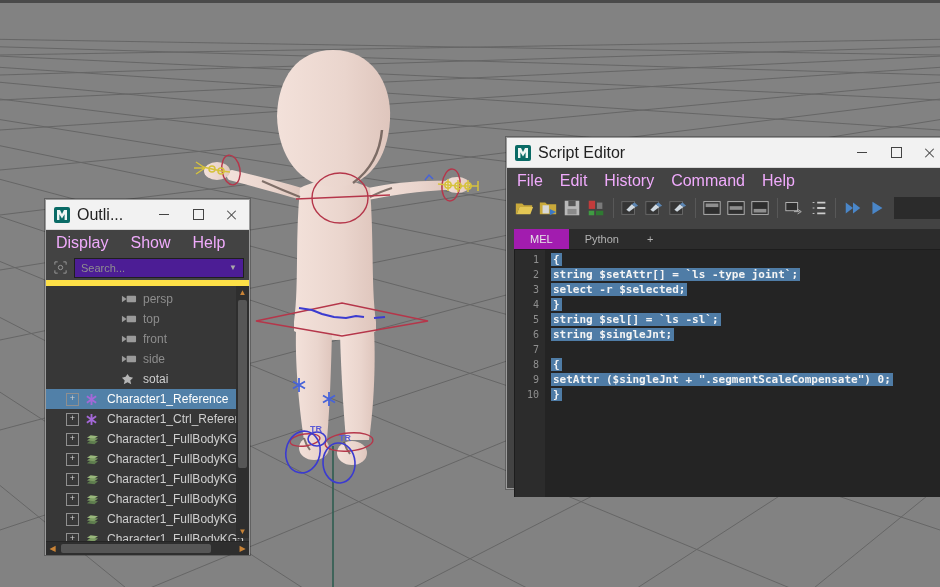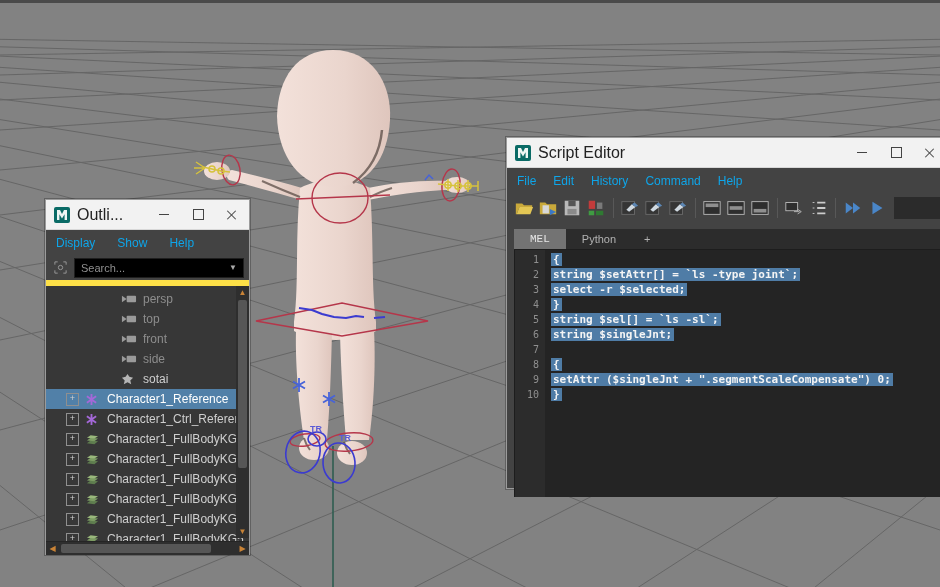--- a/index.html
+++ b/index.html
@@ -16,26 +16,26 @@
   .titlebar .maya-logo{width:16px;height:16px;margin-right:7px;flex:0 0 auto;}
   .titlebar .wtitle{font-size:16px;color:#222;white-space:nowrap;overflow:hidden;}
   .winbtns{position:absolute;right:0;top:0;height:29px;display:flex;align-items:center;}
   .winbtn{width:34px;height:29px;display:flex;align-items:center;justify-content:center;cursor:default;}
   .glyph-min{width:10px;height:1px;background:#444;}
   .glyph-max{width:9px;height:9px;border:1px solid #444;}
   .glyph-close{position:relative;width:10px;height:10px;}
   .glyph-close::before,.glyph-close::after{content:"";position:absolute;left:4px;top:-1px;width:1px;height:12px;background:#444;}
   .glyph-close::before{transform:rotate(45deg);} .glyph-close::after{transform:rotate(-45deg);}
   .menubar{display:flex;align-items:center;height:25px;padding:0 10px;gap:22px;background:#434343;}
-  .menuitem{font-size:12px;color:#0ea5e9;white-space:nowrap;}
+  .menuitem{font-size:16px;color:#f0abfc;white-space:nowrap;}
   
   .outliner{left:45px;top:199px;width:205px;height:356px;}
   .searchrow{height:25px;display:flex;align-items:center;padding:0 5px;gap:5px;}
   .filter-btn{width:18px;height:18px;flex:0 0 auto;display:flex;align-items:center;justify-content:center;}
-  .searchbox{flex:1;height:18px;background:#000000;border:1px solid #1f1f1f;display:flex;
+  .searchbox{flex:1;height:18px;background:#4c1d95;border:1px solid #1f1f1f;display:flex;
              align-items:center;padding:0 6px;color:#8f8f8f;font-size:11px;}
   .searchbox .ph{flex:1;}
   .searchbox .dd{color:#aaa;font-size:8px;}
   .olist{position:relative;height:252px;background:#373737;border-top:6px solid #fde047;
          overflow:hidden;padding:3px 0 0 0;}
   .orow{height:20px;display:flex;align-items:center;font-size:12px;color:#cfcfcf;
         padding-right:14px;white-space:nowrap;overflow:hidden;}
   .orow.deep{padding-left:56px;}
   .orow.shallow{padding-left:20px;}
   .orow.dim{color:#8d8d8d;}
@@ -57,21 +57,21 @@
   
   .script-editor{left:506px;top:137px;width:450px;height:352px;}
   .se-toolbar{height:30px;display:flex;align-items:center;padding:0 6px;gap:3px;}
   .tbtn{width:24px;height:24px;display:flex;align-items:center;justify-content:center;}
   .tbtn svg{width:20px;height:20px;}
   .tsep{width:1px;height:20px;background:#585858;margin:0 3px;}
   .tend{width:60px;height:20px;background:#2b2b2b;border:1px solid #2b2b2b;margin-left:4px;}
   .tabbar{margin:6px 7px 0 7px;height:20px;background:#2c2c2c;display:flex;align-items:flex-end;}
   .tab{height:20px;display:flex;align-items:center;justify-content:center;font-size:11px;
        color:#b3b3b3;padding:0 16px;}
-  .tab.active{background:#737373;color:#e6e6e6;font-family:Liberation Mono, monospace;}
+  .tab.active{background:#a21caf;color:#e6e6e6;}
   .tab.plus{padding:0 12px;}
   .editor{margin:0 7px;height:245px;background:linear-gradient(to right,#2c2c2c 30px,#242424 30px);
           border:1px solid #1d1d1d;border-bottom:none;overflow:hidden;
           font-family:"DejaVu Sans Mono",monospace;font-size:11px;font-weight:bold;padding-top:2px;}
   .code-line{display:flex;height:15px;line-height:15px;}
   .code-line .ln{width:24px;flex:0 0 auto;text-align:right;padding-right:5px;color:#8f8f8f;
                  font-weight:normal;font-size:10px;}
   .code-line .ct{padding-left:7px;white-space:pre;}
   .code-line .ct .hl{background:#4f7ca6;color:#f4f4f4;padding:0 2px;}
   .se-bottom{height:8px;}

